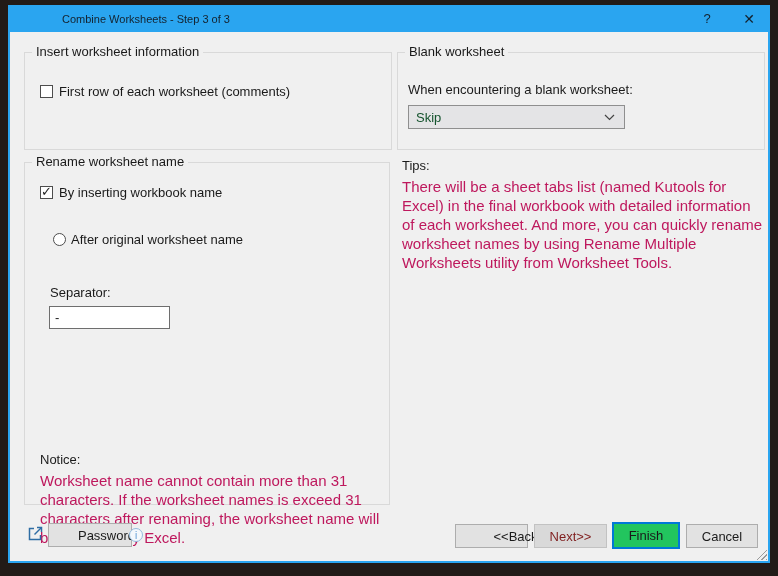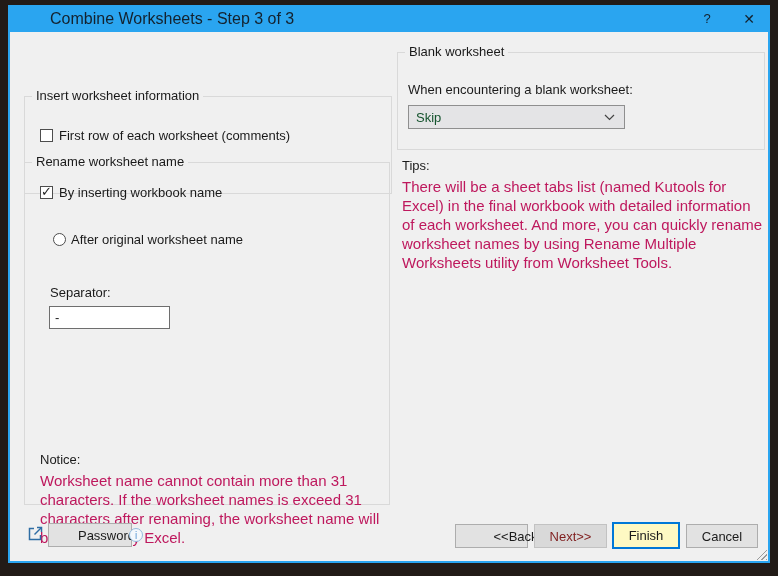--- a/index.html
+++ b/index.html
@@ -13,22 +13,23 @@
   .dialog{
     position:absolute;left:8px;top:5px;width:762px;height:558px;
     box-sizing:border-box;
   }
   .titlebar{
     position:absolute;left:0;top:0;width:100%;height:27px;
     background:#2aa5f0;display:flex;align-items:center;
     box-sizing:border-box;
   }
   .titlebar .title{
-    padding-left:42px;font-size:16px;color:#14222e;flex:1;
+    padding-left:42px;font-size:11px;color:#14222e;flex:1;
     white-space:nowrap;
+    margin-left:12px;
   }
   .tb-btn{
     width:42px;height:27px;display:flex;align-items:center;justify-content:center;
     color:#14222e;cursor:default;
   }
   .tb-btn.help{font-size:13px;}
   .tb-btn.close{font-size:14px;}
   .dlg-body{
     position:absolute;left:0;top:27px;width:762px;height:531px;
     background:#f0f0f0;border:2px solid #2aa5f0;border-top:none;
@@ -78,21 +79,21 @@
   }
   .para{
     position:absolute;font-size:15px;color:#be185d;line-height:19px;
   }
   .btn{
     position:absolute;height:24px;background:#e2e2e2;border:1px solid #adadad;
     box-sizing:border-box;display:flex;align-items:center;justify-content:center;
     font-size:13px;color:#1a1a1a;cursor:default;
     font-family:"Liberation Sans","DejaVu Sans",sans-serif;
   }
-  .btn.default{border:2px solid #0078d7;background:#fef9c3;height:27px;}
+  .btn.default{border:2px solid #0078d7;background:#22c55e;height:27px;}
   .btn.disabled{background:#d9d9d9;border-color:#c2c2c2;color:#7f1d1d;}
   .ext-icon{position:absolute;width:19px;height:19px;}
   .info-icon{
     position:absolute;width:14px;height:14px;border-radius:50%;
     border:1px solid #92bbde;color:#5f9bd5;font-size:10px;line-height:13px;
     text-align:center;box-sizing:border-box;background:#f4f8fc;
   }
   .grip{
     position:absolute;right:1px;bottom:1px;width:13px;height:13px;
     background:repeating-linear-gradient(135deg,transparent 0 2px,#9a9a9a 2px 3px);
@@ -109,21 +110,21 @@
     <div class="tb-btn help">
         <span>?</span>
       </div>
     <div class="tb-btn close">
         <span>✕</span>
       </div>
   </div>
 
   <div class="dlg-body">
 
-    <div class="groupbox" style="left:14px;top:20px;width:368px;height:98px;margin-top:44px;">
+    <div class="groupbox" style="left:14px;top:20px;width:368px;height:98px;">
       <span class="legend">Insert worksheet information</span>
       <div class="ctl-row" style="left:15px;top:31px;">
         <span class="checkbox"></span>
         <span>First row of each worksheet (comments)</span>
       </div>
     </div>
 
     <div class="groupbox" style="left:387px;top:20px;width:368px;height:98px;">
       <span class="legend">Blank worksheet</span>
       <span class="static-label" style="left:10px;top:29px;">When encountering a blank worksheet:</span>

